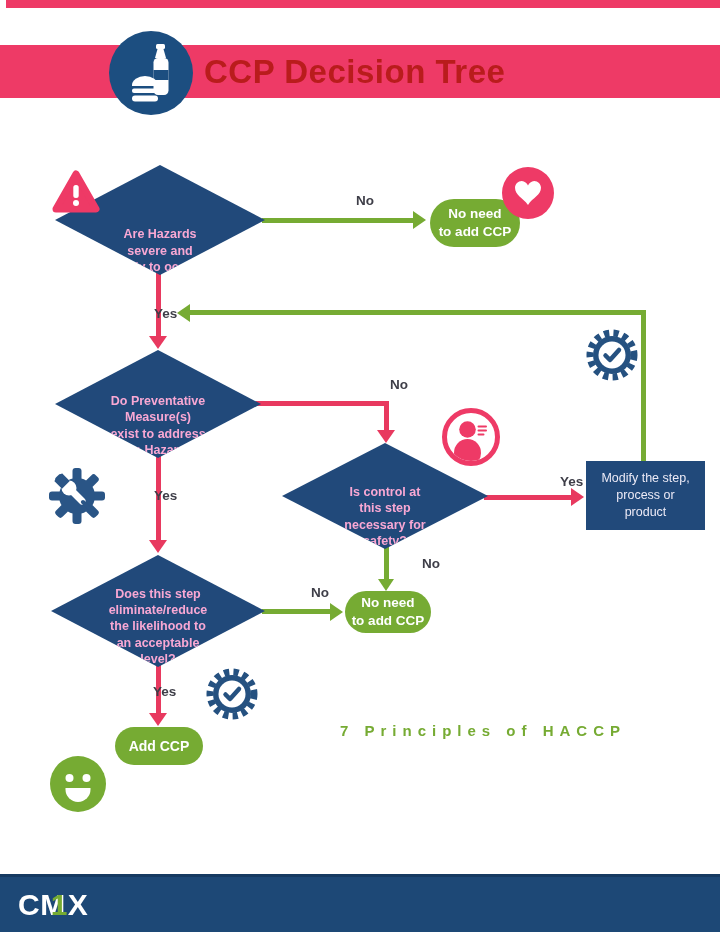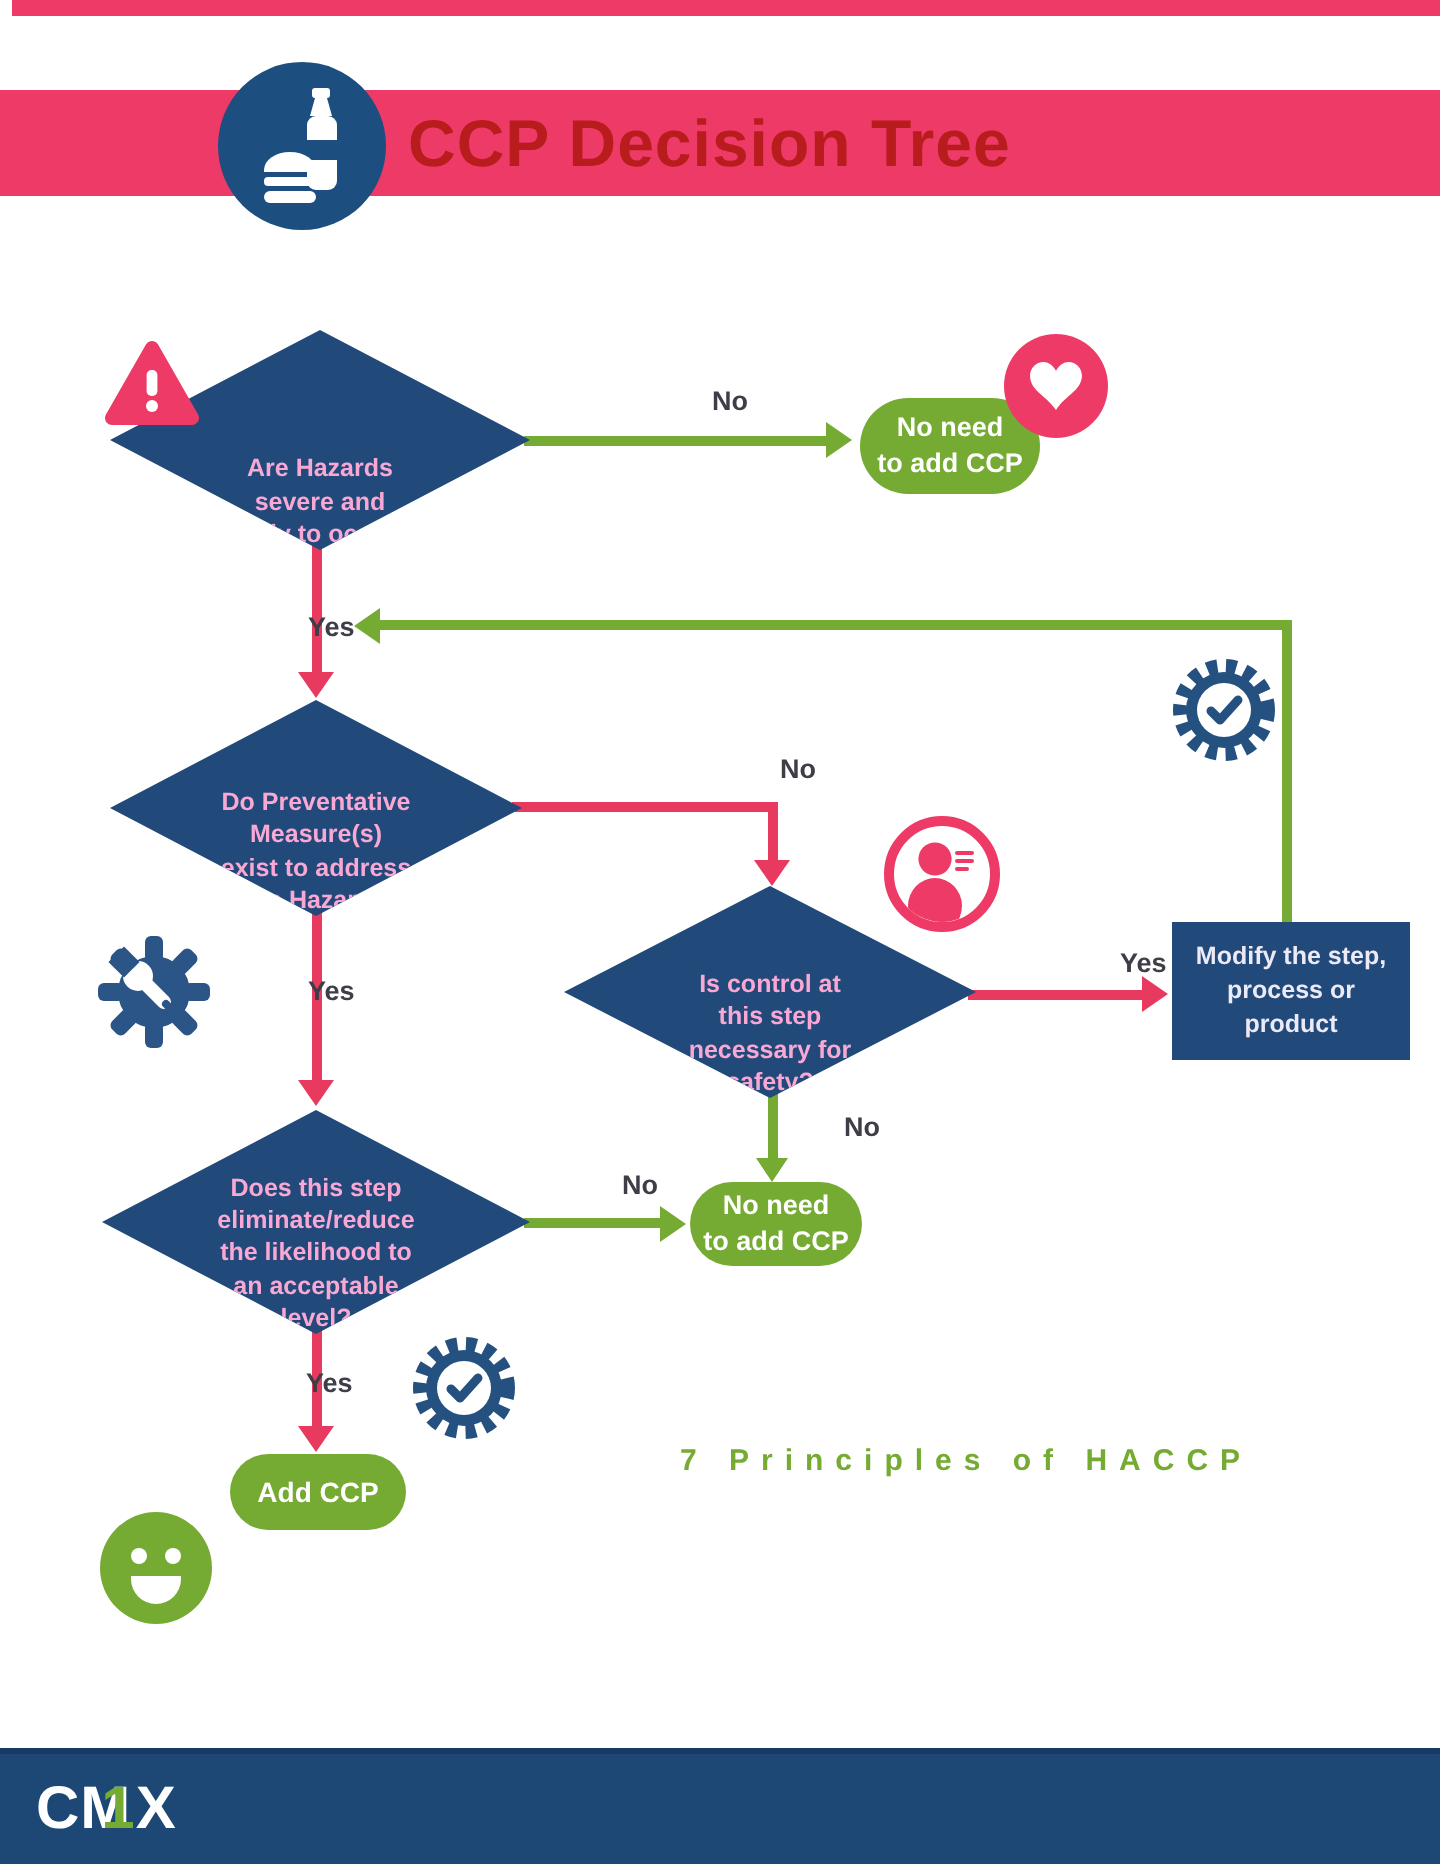--- a/index.html
+++ b/index.html
@@ -16,21 +16,21 @@
   
   .diamond{position:absolute;background:#21497A;
            clip-path:polygon(50% 0,100% 50%,50% 100%,0 50%);
            display:flex;align-items:flex-end;justify-content:center;
            color:#f9a8d4;font-weight:bold;font-size:12.5px;line-height:1.3;
            text-align:center;white-space:pre-line;}
   .pill{position:absolute;background:#76AB33;color:#fff;font-weight:bold;font-size:13.5px;
         line-height:1.35;display:flex;align-items:center;justify-content:center;
         text-align:center;white-space:pre-line;}
   .modify-box{position:absolute;left:586px;top:461px;width:119px;height:69px;background:#21497A;
-        color:#ECEAF6;font-weight:bold;font-size:12.5px;line-height:1.35;display:flex;
+        color:#ECEAF6;font-weight:normal;font-size:12.5px;line-height:1.35;display:flex;
         align-items:center;justify-content:center;text-align:center;white-space:pre-line;}
   .lbl{position:absolute;color:#3E3E48;font-weight:bold;font-size:13.5px;margin-left:26px;}
   .pline{position:absolute;background:#E8395F;}
   .gline{position:absolute;background:#76AB33;}
   .arr{position:absolute;width:0;height:0;}
   .arr-down-pink{border-left:9.5px solid transparent;border-right:9.5px solid transparent;border-top:13px solid #E8395F;}
   .arr-down-green{border-left:8.5px solid transparent;border-right:8.5px solid transparent;border-top:12px solid #76AB33;}
   .arr-right-pink{border-top:9.5px solid transparent;border-bottom:9.5px solid transparent;border-left:13px solid #E8395F;}
   .arr-right-green{border-top:9px solid transparent;border-bottom:9px solid transparent;border-left:13px solid #76AB33;}
   .arr-left-green{border-top:9px solid transparent;border-bottom:9px solid transparent;border-right:13px solid #76AB33;}

